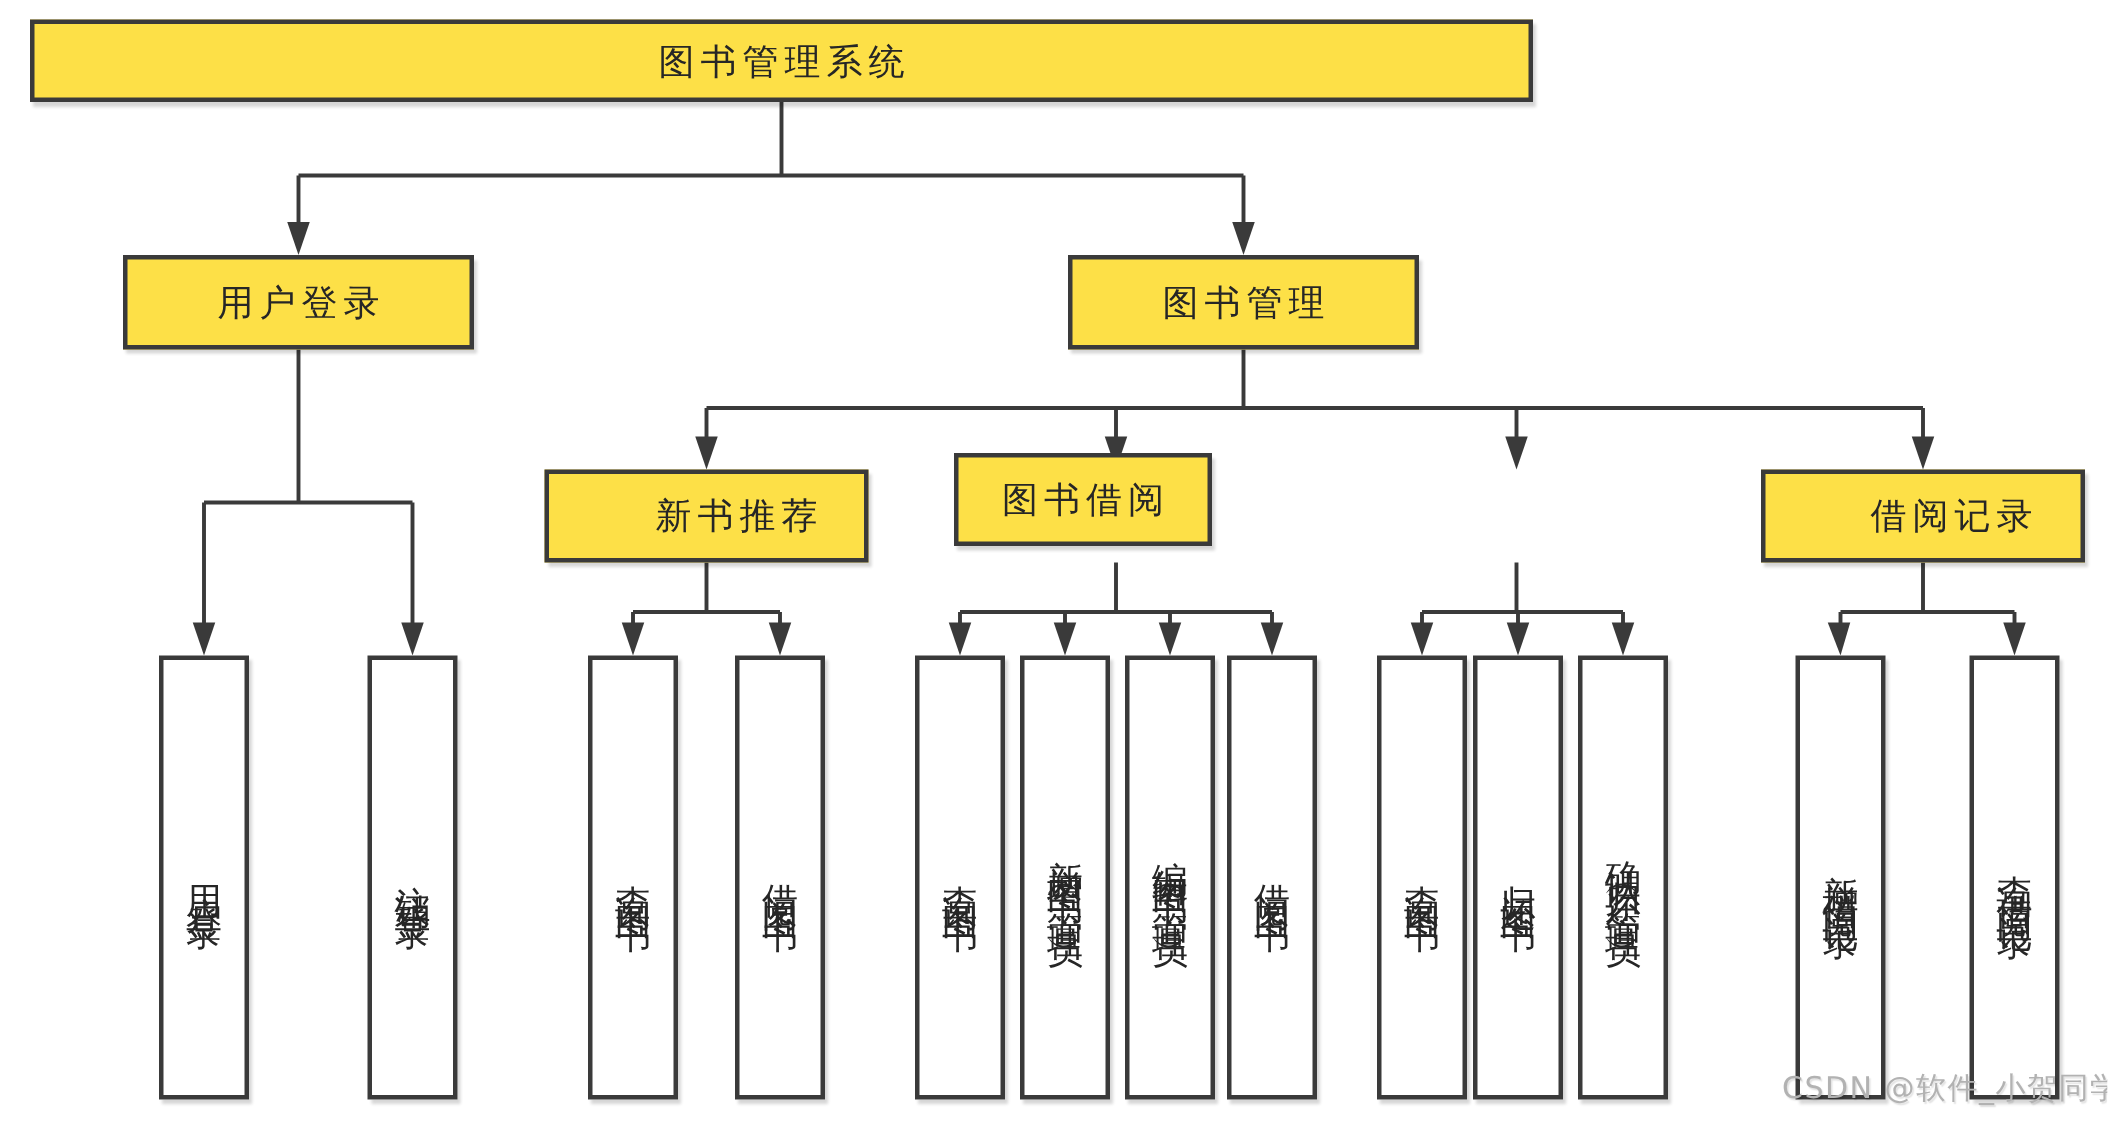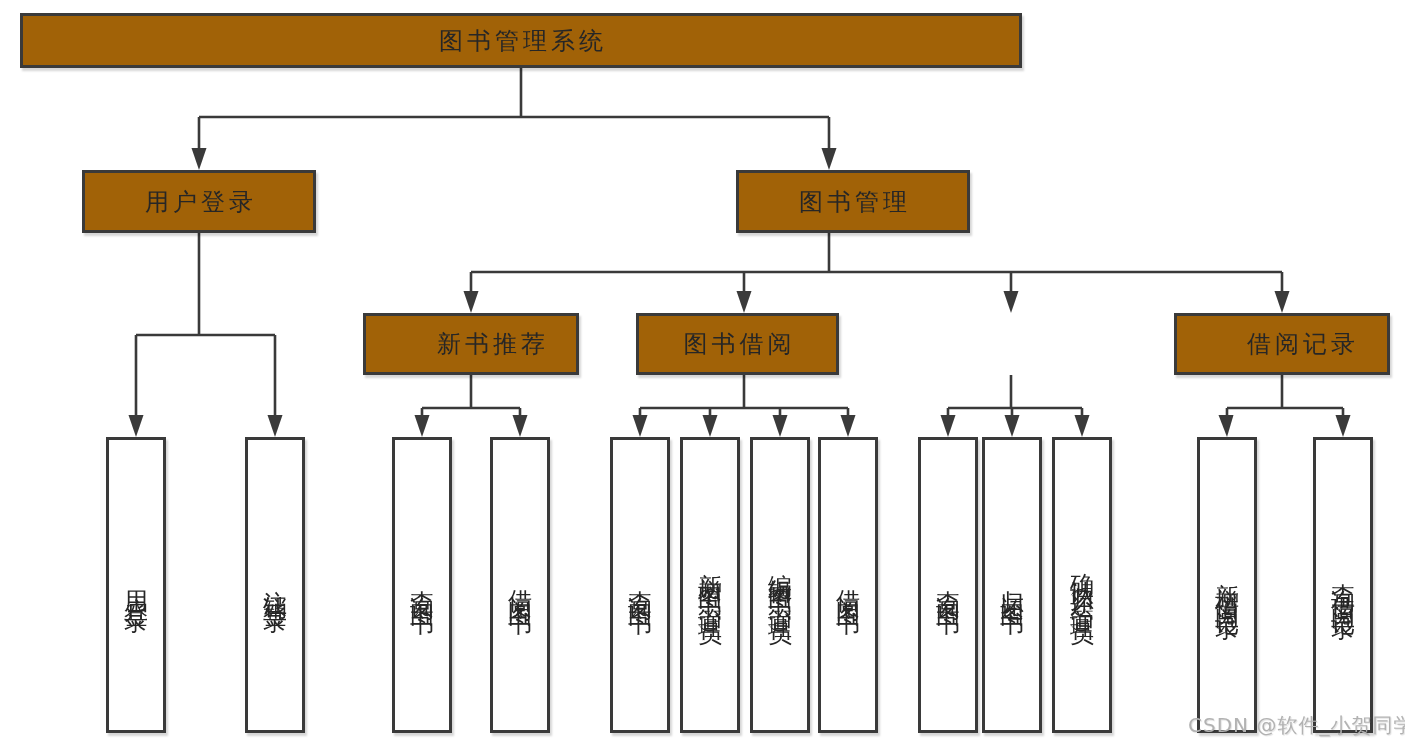--- a/index.html
+++ b/index.html
@@ -16,21 +16,21 @@
     font-family:"DejaVu Sans",sans-serif;
     overflow:hidden;
   }
   .wires{position:absolute;left:0;top:0;}
   .wires path{stroke:var(--line);stroke-width:2.6;fill:none;}
   .wires polygon{fill:var(--line);stroke:none;}
   .node{
     position:absolute;
     box-sizing:border-box;
     border:3px solid var(--line);
-    background:#a16207;
+    background:#fde047;
     display:flex;align-items:center;justify-content:center;
     color:var(--text);
     font-size:24px;
     letter-spacing:4px;
     text-indent:4px;
     box-shadow:2px 3px 2px rgba(0,0,0,0.16);
     white-space:nowrap;
   }
   .leaf{
     position:absolute;
@@ -95,24 +95,24 @@
     <polygon points="940.5,415 955.5,415 948,437"></polygon>
     <polygon points="1004.5,415 1019.5,415 1012,437"></polygon>
     <polygon points="1074.5,415 1089.5,415 1082,437"></polygon>
     <polygon points="1218.5,415 1233.5,415 1227,437"></polygon>
     <polygon points="1335.5,415 1350.5,415 1343,437"></polygon>
   </svg>
 
   <div class="node" style="left:20px;top:13px;width:1002px;height:55px;">图书管理系统</div>
 
   <div class="node" style="left:82px;top:170px;width:234px;height:63px;">用户登录</div>
-  <div class="node" style="left:712px;top:170px;width:234px;height:63px;margin-left:24px;">图书管理</div>
+  <div class="node" style="left:712px;top:170px;width:234px;height:63px;">图书管理</div>
 
   <div class="node" style="left:363px;top:313px;width:216px;height:62px;padding-left:40px;">新书推荐</div>
-  <div class="node" style="left:636px;top:313px;width:203px;height:62px;">图书借阅</div>
+  <div class="node" style="left:636px;top:302px;width:172px;height:62px;">图书借阅</div>
   <div class="node" style="left:1174px;top:313px;width:216px;height:62px;padding-left:38px;">借阅记录</div>
 
   <div class="leaf" style="left:106px;">用户登录</div>
   <div class="leaf" style="left:245px;">注销登录</div>
 
   <div class="leaf" style="left:392px;">查询图书</div>
   <div class="leaf" style="left:490px;">借阅图书</div>
 
   <div class="leaf" style="left:610px;">查询图书</div>
   <div class="leaf" style="left:680px;">新增图书（管理员）</div>

